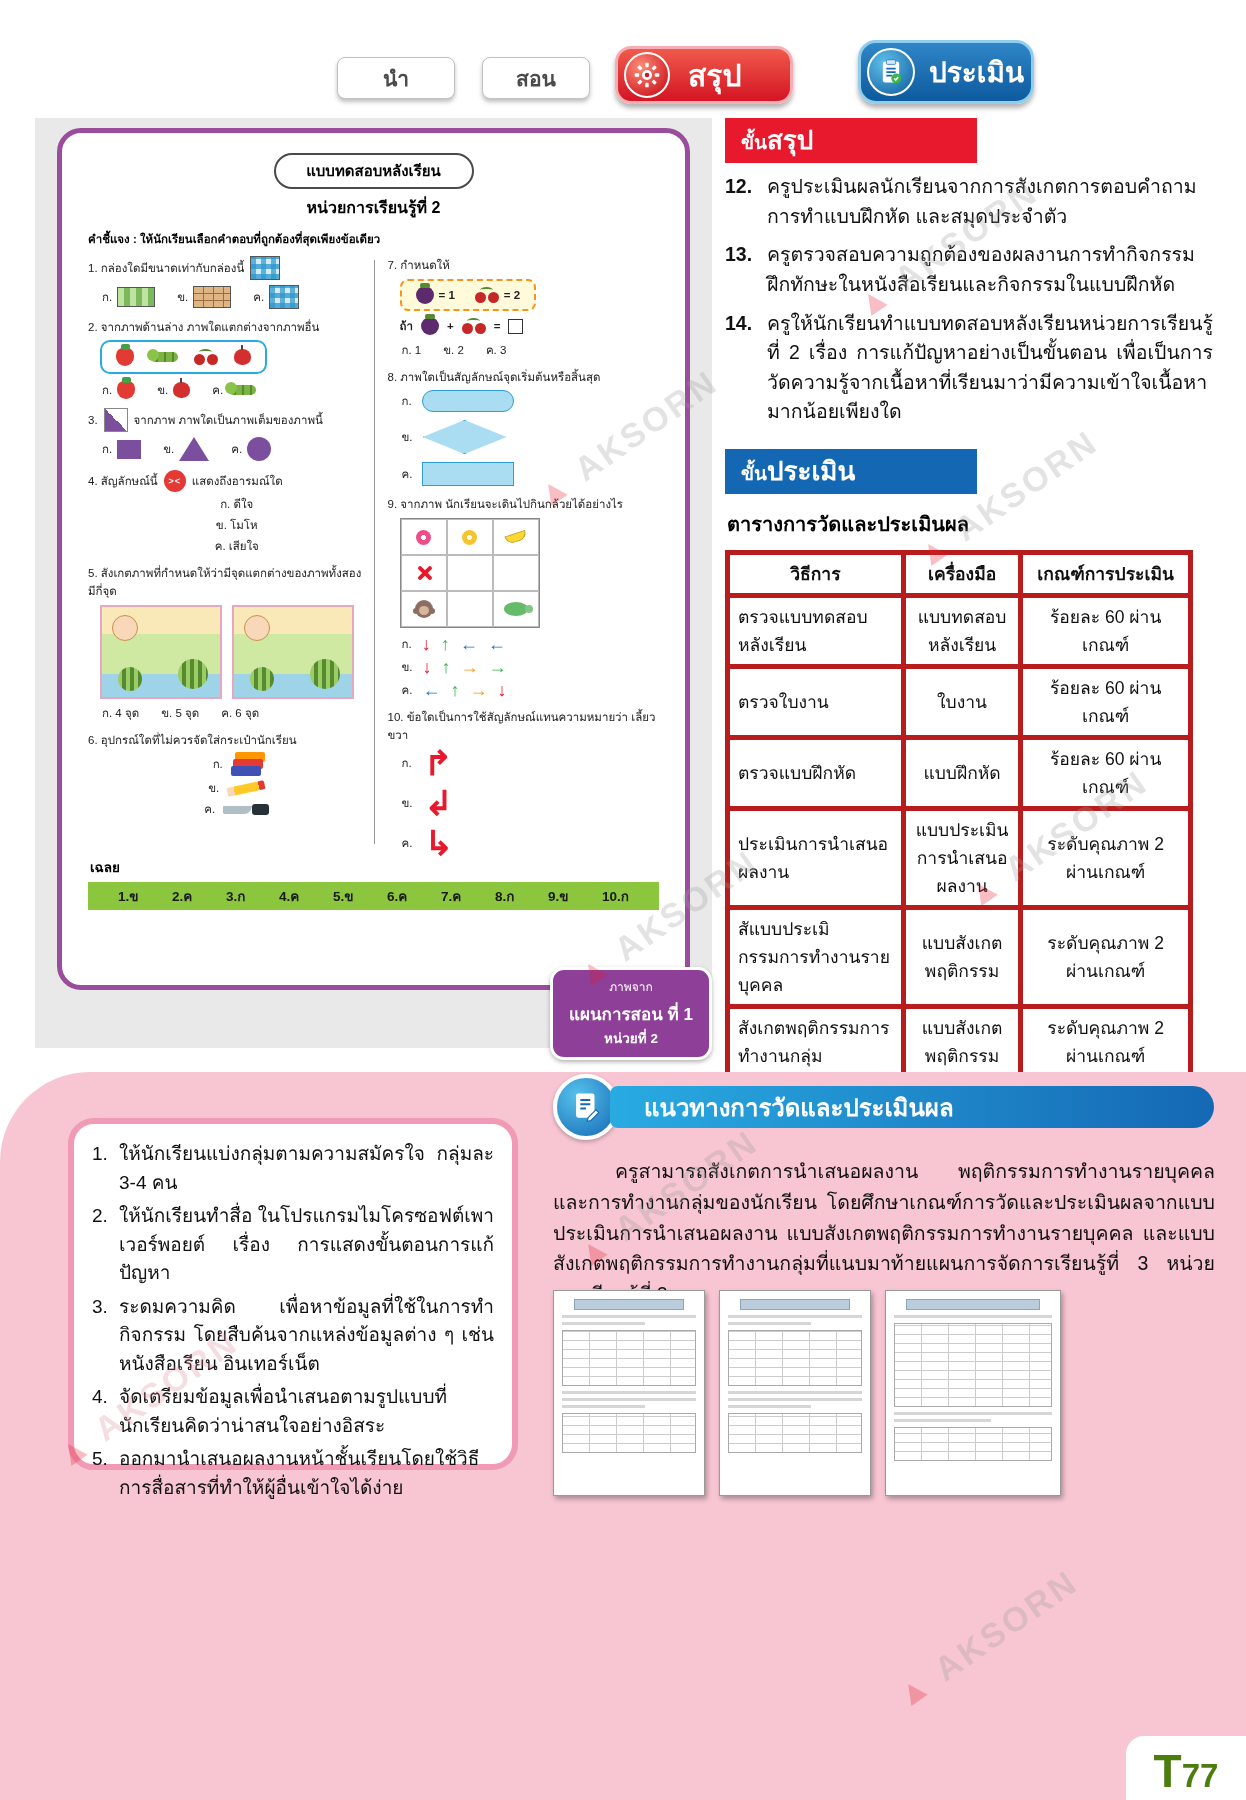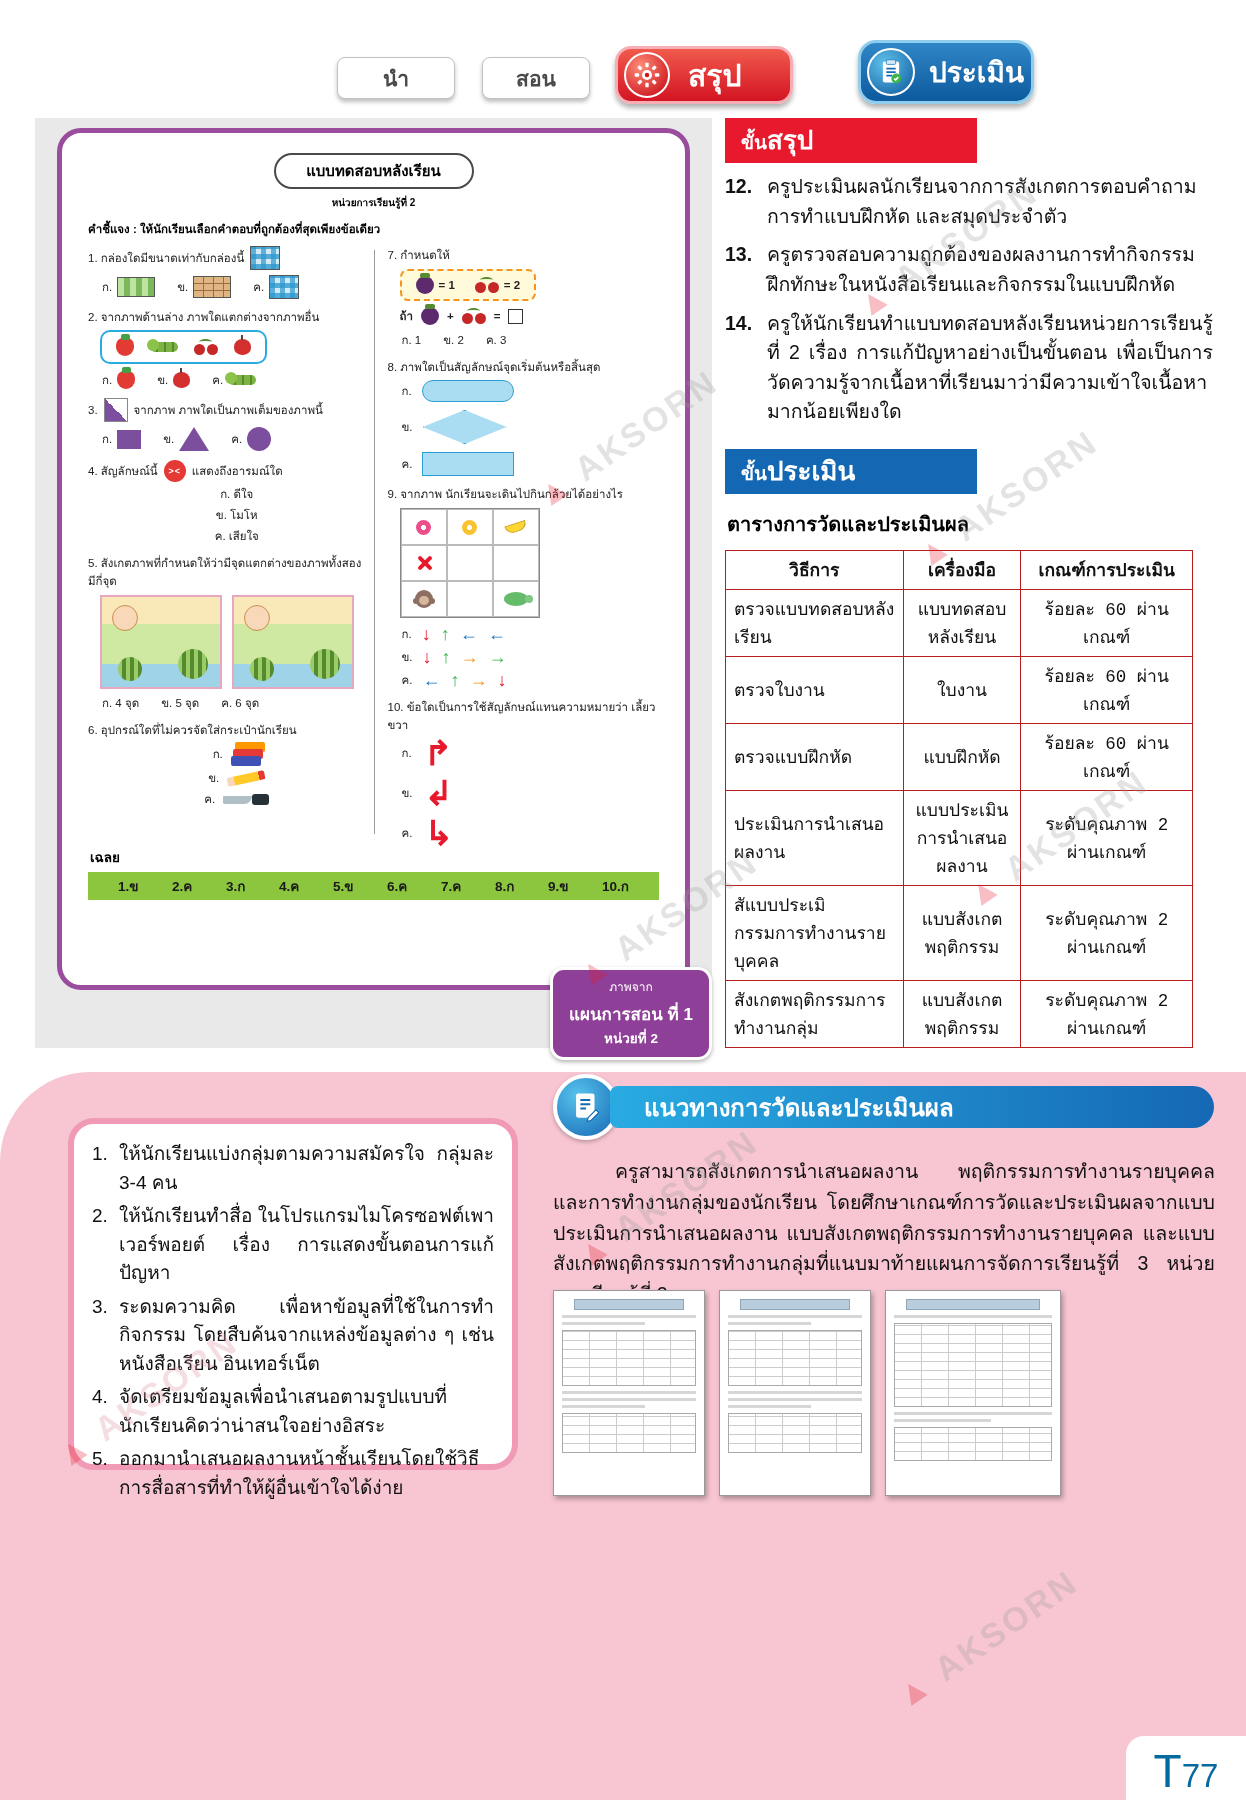--- a/index.html
+++ b/index.html
@@ -26,21 +26,21 @@
     background:radial-gradient(circle at 35% 30%, #5fc0ea, #0d5a9e); border:2px solid #fff;
     display:flex; align-items:center; justify-content:center; }
   .btn-pramern .lbl { color:#fff; font-weight:bold; font-size:28px; margin-left:14px; }
 
   
   .left-panel { position:absolute; left:35px; top:118px; width:677px; height:930px; background:#e9e9ea; }
   .worksheet { position:absolute; left:22px; top:10px; width:633px; height:862px; background:#fff;
     border:5px solid #9a4d9d; border-radius:24px; padding:16px 12px 10px; }
   .ws-title { margin:4px auto 6px; width:200px; border:2px solid #4a4a4a; border-radius:18px;
     text-align:center; font-weight:bold; font-size:15px; padding:4px 0; }
-  .ws-subtitle { text-align:center; font-weight:bold; font-size:10px; margin-bottom:10px; }
+  .ws-subtitle { text-align:center; font-weight:bold; font-size:16px; margin-bottom:10px; }
   .ws-instructions { font-size:11.5px; font-weight:bold; margin:2px 0 8px 14px; }
   .ws-cols { position:relative; display:flex; height:592px; }
   .ws-cols::before { content:""; position:absolute; left:50%; top:4px; bottom:4px; width:1px; background:#9a9a9a; }
   .ws-col { width:50%; padding:0 10px 0 14px; font-size:11.5px; color:#222; }
   .q { margin-bottom:9px; }
   .q-line { display:flex; align-items:center; gap:6px; flex-wrap:wrap; }
   .opts { display:flex; align-items:center; gap:22px; margin:5px 0 2px 14px; }
   .opts-v { margin:3px 0 2px 22px; }
   .opts-v > div { display:flex; align-items:center; gap:8px; margin-bottom:3px;justify-content:center; }
   .opt { display:inline-flex; align-items:center; gap:5px; }
@@ -131,21 +131,21 @@
   
   .right-col { position:absolute; left:725px; top:118px; width:488px; }
   .hdr { color:#fff; font-weight:bold; width:252px; padding:1px 16px 3px; }
   .hdr .pre { font-size:19px; } .hdr .big { font-size:26px; }
   .hdr-red { background:#e8192c; }
   .hdr-blue { background:#1468b3; margin-top:22px; }
   .step-item { display:flex; gap:8px; margin-top:9px; font-size:19.5px; line-height:1.52; text-align:justify; color:#111; }
   .step-num { font-weight:bold; min-width:34px; }
   .table-title { font-weight:bold; font-size:20px; margin:14px 0 10px 2px; }
   table.eval { border-collapse:collapse; width:468px; font-size:17.5px; color:#111; }
-  table.eval th, table.eval td { border:1px solid #b91c1c; padding:5px 8px; vertical-align:middle;font-family:Liberation Mono, monospace; }
+  table.eval th, table.eval td { border:5px solid #b91c1c; padding:5px 8px; vertical-align:middle; }
   table.eval th { text-align:center; font-weight:bold; height:36px; }
   table.eval td:nth-child(2), table.eval td:nth-child(3) { text-align:center; }
   table.eval col.c1 { width:178px; } table.eval col.c2 { width:118px; } table.eval col.c3 { width:172px; }
 
   
   .bottom { position:absolute; left:0; top:1072px; width:1246px; height:728px; background:#f7c6d2; border-top-left-radius:90px; }
   .activity { position:absolute; left:68px; top:46px; width:450px; height:352px; background:#fff;
     border:6px solid #f09ab5; border-radius:26px; padding:16px 18px 8px; }
   .activity-hdr { position:absolute; left:14px; top:-42px; display:flex; align-items:center; gap:12px; }
   .act-label { color:#fff; font-weight:bold; font-size:25px; text-shadow:0 1px 2px rgba(0,0,0,.15); }
@@ -169,21 +169,21 @@
   .thumb-3 { width:176px; height:206px; }
   .t-bar { height:11px; background:#b9cddd; margin:1px 14px 5px; border:1px solid #8fa6b8; }
   .t-line { height:3px; background:#d6d6d6; margin:4px 2px; }
   .t-line.short { width:60%; }
   .t-table { border:1px solid #aaa; height:56px; margin:5px 2px;
     background-image:repeating-linear-gradient(0deg, transparent 0 8px, #ccc 8px 9px),
       repeating-linear-gradient(90deg, transparent 0 26px, #ccc 26px 27px); }
   .t-table.tall { height:84px; }
   .pagenum-wrap { position:absolute; right:0px; bottom:0px; width:120px; height:64px; background:#fff;
     border-radius:18px 0 0 0; display:flex; align-items:flex-end; justify-content:center; padding-bottom:6px; }
-  .pagenum { color:#0369a1; font-weight:normal; line-height:1; }
+  .pagenum { color:#4d7c0f; font-weight:bold; line-height:1; }
   .pagenum .t { font-size:46px; } .pagenum .n { font-size:33px; }
 
   
   .wm { position:absolute; transform:rotate(-35deg); color:#9c9c9c; opacity:.28; font-size:34px;
     font-weight:bold; letter-spacing:3px; pointer-events:none; white-space:nowrap; }
   .wm .tri { color:#e8192c; }
   .wm.pinkish { color:#d98a9a; }
 </style>
 </head>
 <body>

